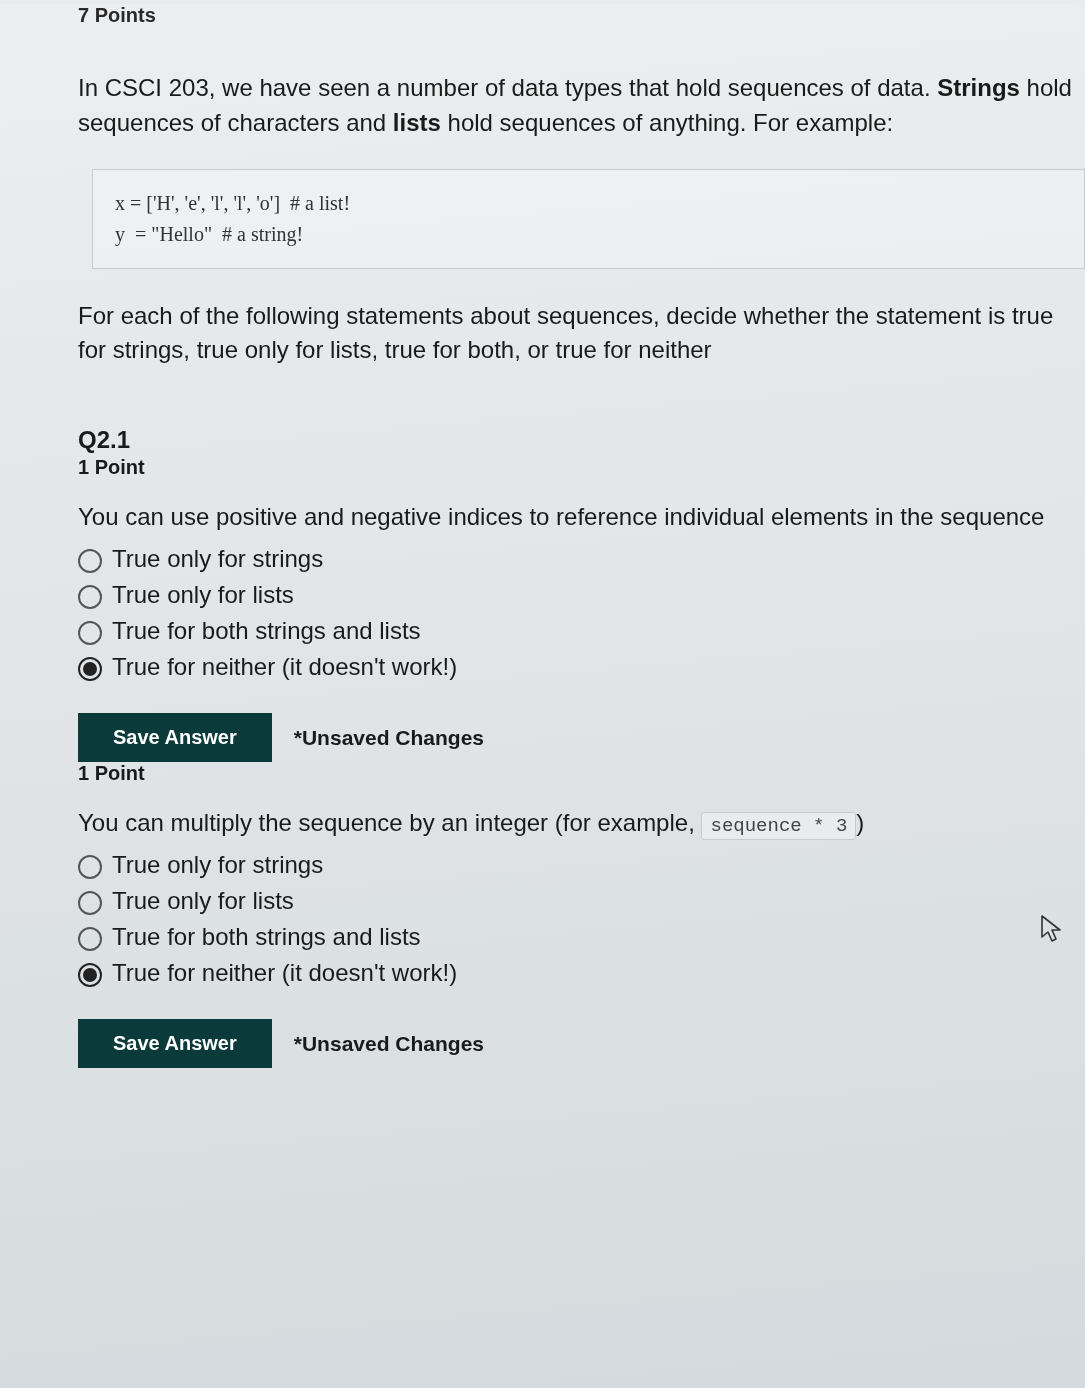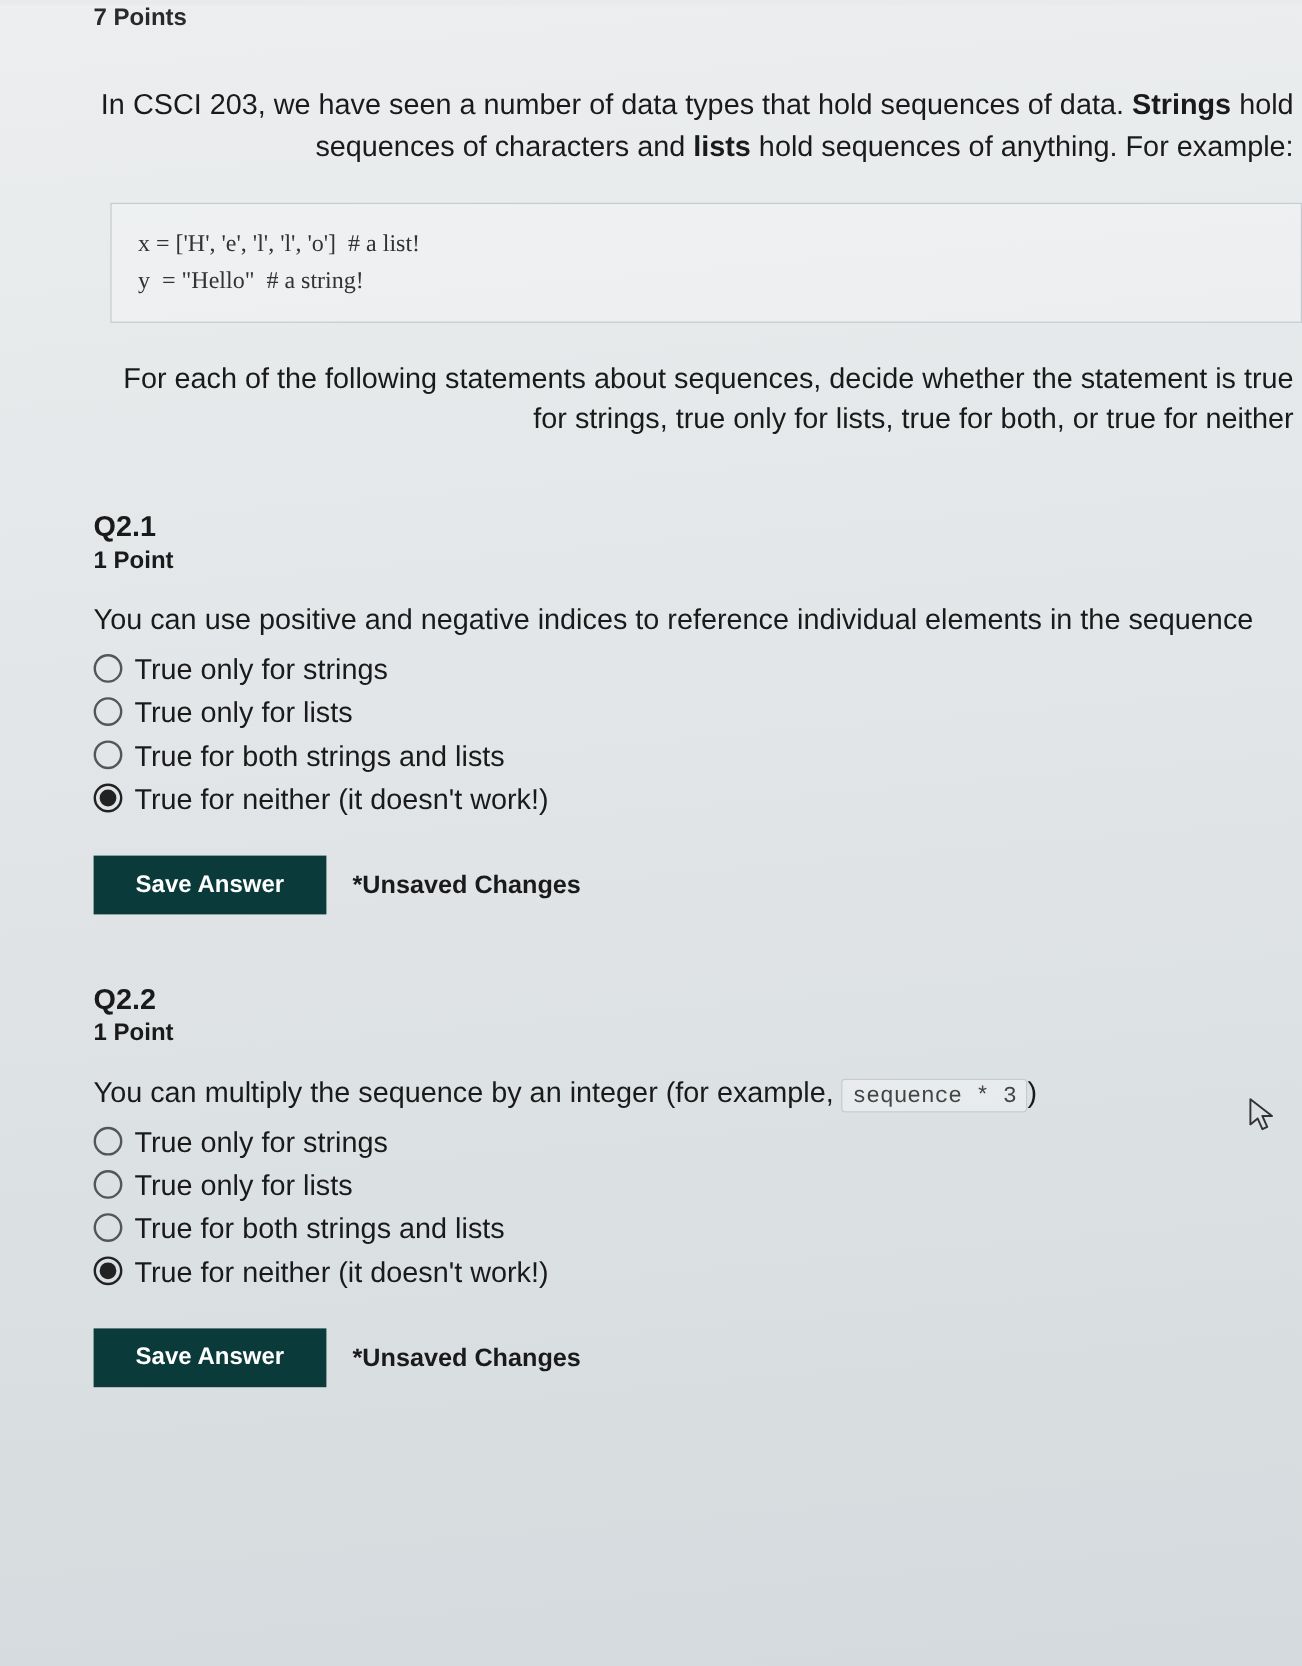--- a/index.html
+++ b/index.html
@@ -30,21 +30,20 @@
     font-size: 20px;
     color: #2a2a2a;
     margin: 4px 0 44px 0;
   }
   .body-text {
     font-size: 24px;
     line-height: 1.45;
     color: #1a1a1a;
     margin: 0 0 28px 0;
     max-width: 1000px;
-    text-align: right;
   }
   .body-text b { font-weight: 700; }
   .code-block {
     border: 1px solid #c5cbce;
     background: rgba(255,255,255,0.25);
     padding: 18px 22px;
     font-family: Liberation Serif, serif;
     font-size: 20px;
     color: #333;
     margin: 0 0 30px 14px;
@@ -74,21 +73,21 @@
   .question-text {
     font-size: 24px;
     margin: 0 0 14px 0;
     max-width: 1005px;
   }
   .options {
     margin: 0 0 32px 0;
   }
   .option-row {
     display: flex;
-    align-items: flex-start;
+    align-items: flex-end;
     gap: 10px;
     font-size: 24px;
     margin: 8px 0;
     cursor: pointer;
   }
   .radio {
     width: 24px; height: 24px;
     flex: 0 0 24px;
     border: 2.5px solid #555;
     border-radius: 50%;
@@ -172,21 +171,20 @@
 
   <div class="save-row">
     <button class="save-btn">Save Answer</button>
     <span class="unsaved">*Unsaved Changes</span>
   </div>
 
   <svg class="cursor-icon" viewBox="0 0 24 30">
     <path d="M3 2 L3 23 L9 18 L13 27 L17 25 L13 16 L21 16 Z" fill="none" stroke="#333" stroke-width="1.6" stroke-linejoin="round"></path>
   </svg>
 
-  <div class="sub-q-header">Q2.2</div>
   <div class="sub-points">1 Point</div>
   <p class="question-text">
     <span>You can multiply the sequence by an integer  (for example, </span><span class="inline-code">sequence * 3</span><span>)</span>
   </p>
 
   <div class="options">
     <div class="option-row">
       <span class="radio"></span>
       <span>True only for strings</span>
     </div>

